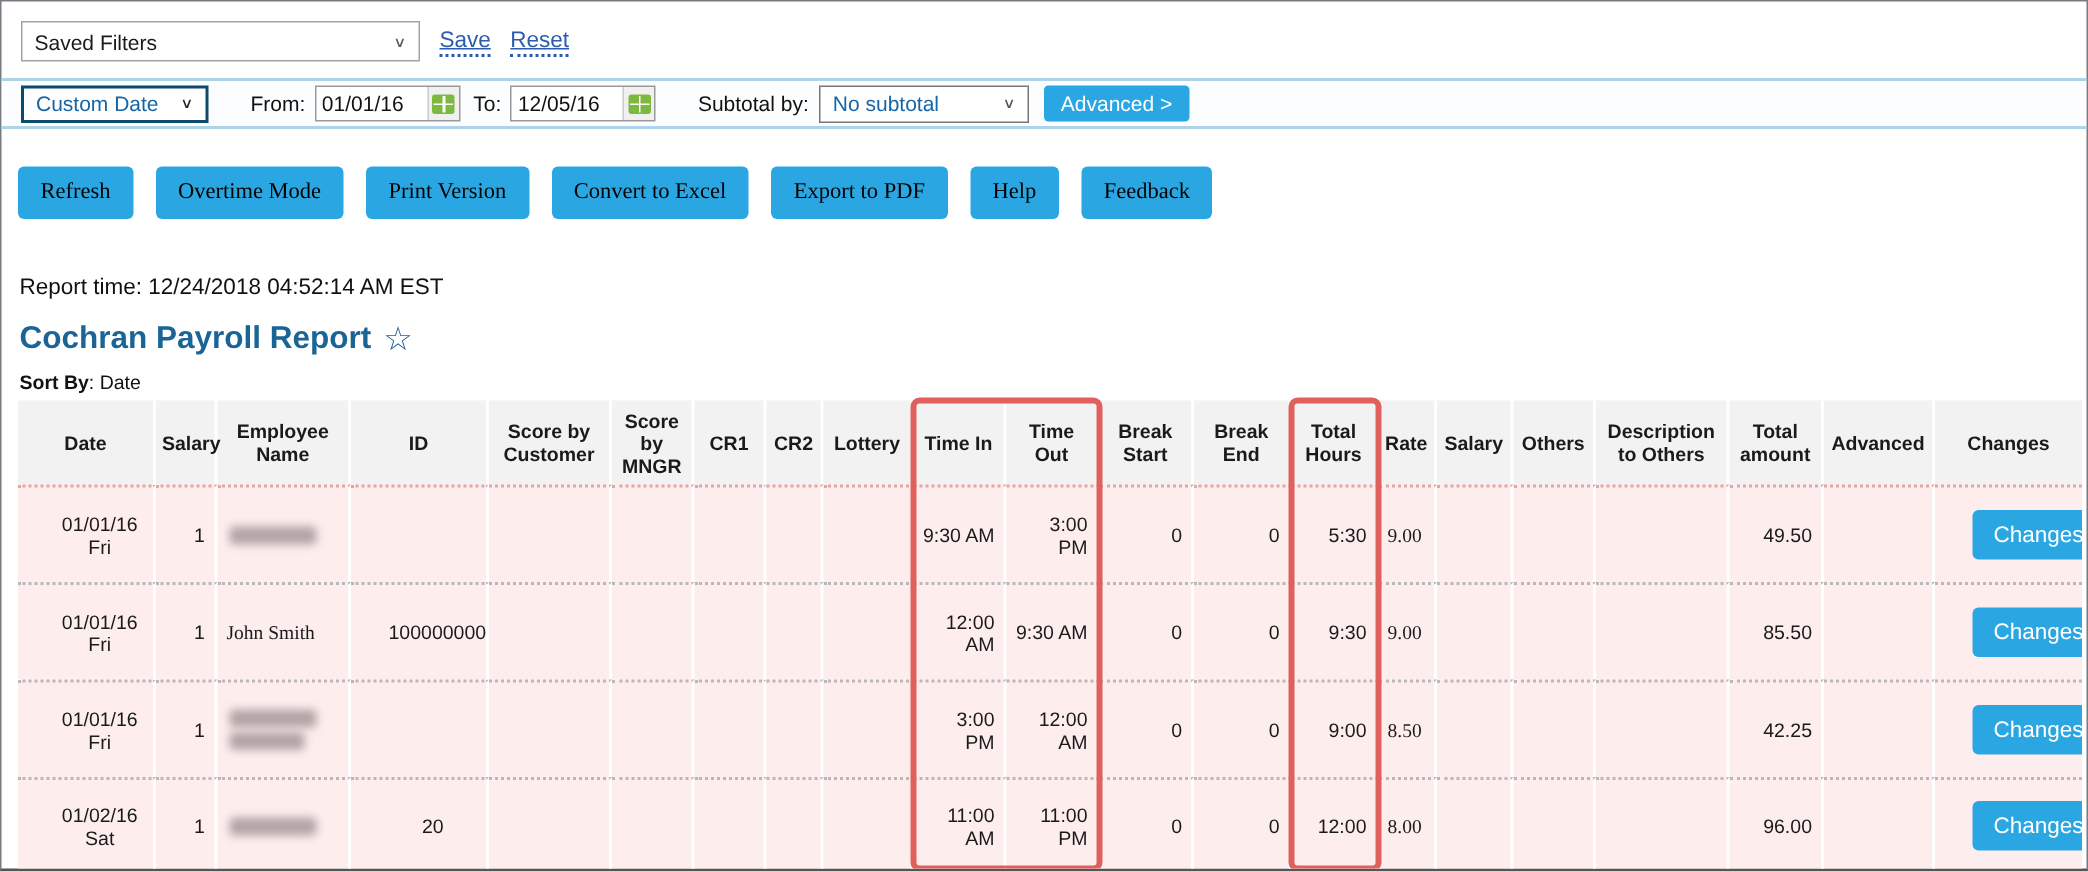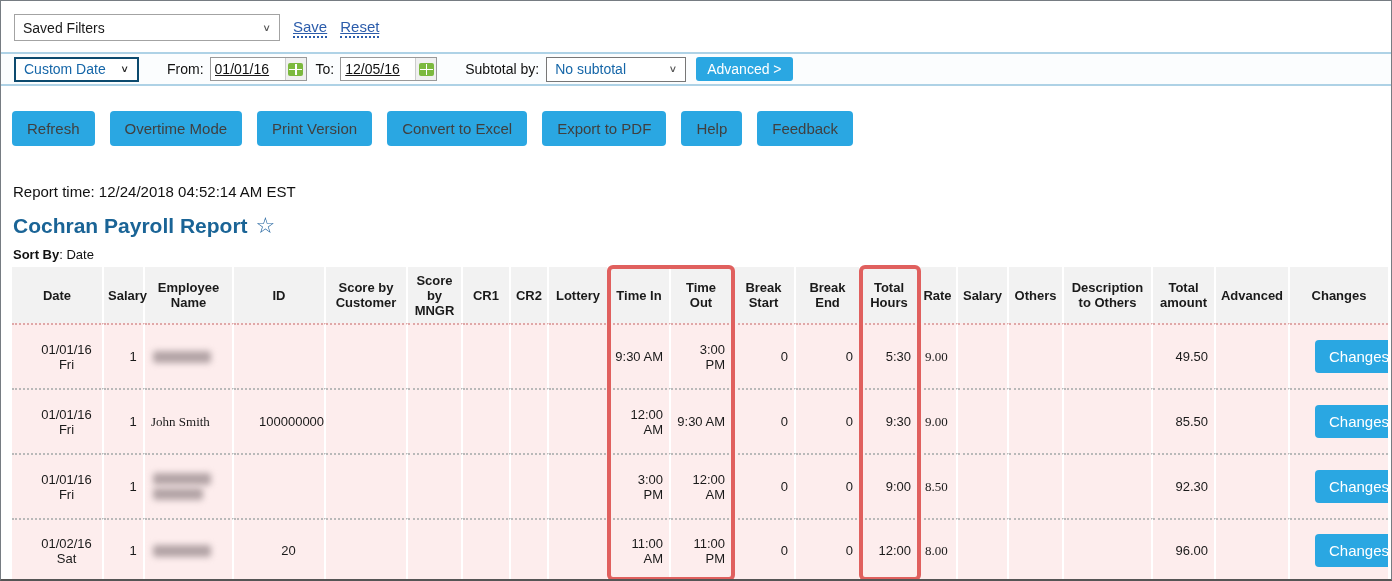--- a/index.html
+++ b/index.html
@@ -30,21 +30,21 @@
     margin-top:11px; height:34px; display:flex; align-items:center;
     border-top:2px solid #aed2e6; border-bottom:2px solid #aed2e6;
     background:#fbfdfe; padding-left:13px; font-size:14px;
   }
   .cd-select { width:125px; height:25px; border:2px solid #0c4a6e; color:#1566a8; font-size:14px; }
   .cd-select .chev { color:#222; }
   .fb-label { margin-left:28px; color:#111; }
   .fb-label.tight { margin-left:9px; }
   .date-wrap {
     display:flex; align-items:center; border:1px solid #999; background:#fff;
-    height:24px; margin-left:6px;text-decoration:underline;
+    height:24px; margin-left:6px;
   }
   .date-wrap input {
     border:none; outline:none; width:74px; font-size:14px; padding:0 4px;
     font-family:"Liberation Sans", sans-serif; color:#111; background:transparent;
   }
   .cal-btn {
     width:21px; height:22px; background:#f0f0f0; border-left:1px solid #ccc;
     display:flex; align-items:center; justify-content:center; cursor:pointer;
   }
   .cal-glyph { width:15px; height:13px; background:#7cb93e; border-radius:2px; position:relative; }
@@ -53,22 +53,22 @@
   .cal-glyph::after { left:1px; top:6px; width:13px; height:1.5px; }
   .sub-select { width:140px; height:25px; margin-left:7px; color:#1566a8; border:1px solid #777; }
   .adv-btn {
     margin-left:10px; background:#2aa7e2; color:#fff; border:none; border-radius:3px;
     font-size:14px; padding:4px 11px; cursor:pointer; font-family:"Liberation Sans", sans-serif;
   }
 
   
   .toolbar { margin:25px 0 0 11px; display:flex; gap:15px; }
   .tb-btn {
-    background:#2aa7e2; color:#404040; border:none; border-radius:4px;
-    font-size:15px; padding:9px 15px; cursor:pointer; font-family:Liberation Sans, sans-serif;
+    background:#2aa7e2; color:#000000; border:none; border-radius:4px;
+    font-size:15px; padding:9px 15px; cursor:pointer; font-family:Liberation Serif, serif;
   }
 
   
   .report-time { margin:37px 0 0 12px; font-size:15px; color:#111; }
   .page-title  { margin:14px 0 0 12px; font-size:21px; font-weight:bold; color:#1a6496;
                  display:flex; align-items:center; gap:8px; }
   .star { font-size:22px; font-weight:normal; color:#2465a0; cursor:pointer; line-height:1; }
   .sort-line { margin:9px 0 0 12px; font-size:13px; color:#111; }
   .sort-line b { font-weight:bold; }
 
@@ -278,21 +278,21 @@
             <td class="c"></td>
             <td class="r">3:00 PM</td>
             <td class="r">12:00 AM</td>
             <td class="r">0</td>
             <td class="r">0</td>
             <td class="r">9:00</td>
             <td class="l">8.50</td>
             <td class="c"></td>
             <td class="c"></td>
             <td class="c"></td>
-            <td class="r">92.30</td>
+            <td class="r">42.25</td>
             <td class="c"></td>
             <td class="c"><button class="changes-btn">Changes</button></td>
           </tr>
           <tr>
             <td class="c">01/02/16 Sat</td>
             <td class="c">1</td>
             <td class="l">
               <div class="blur-line blur-w1"></div>
             </td>
             <td class="c">20</td>

